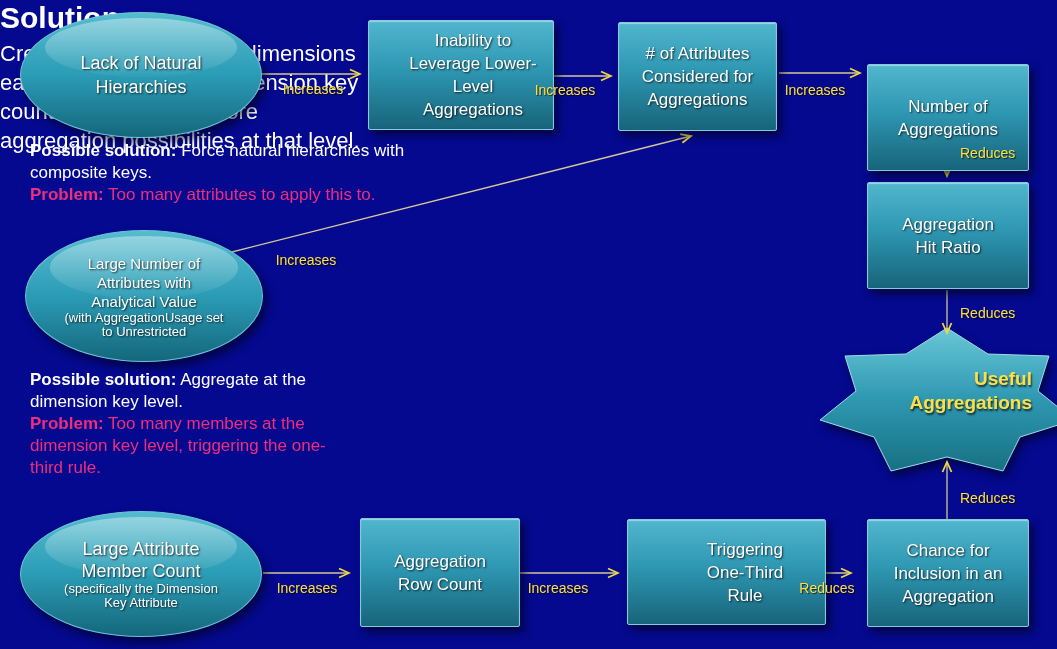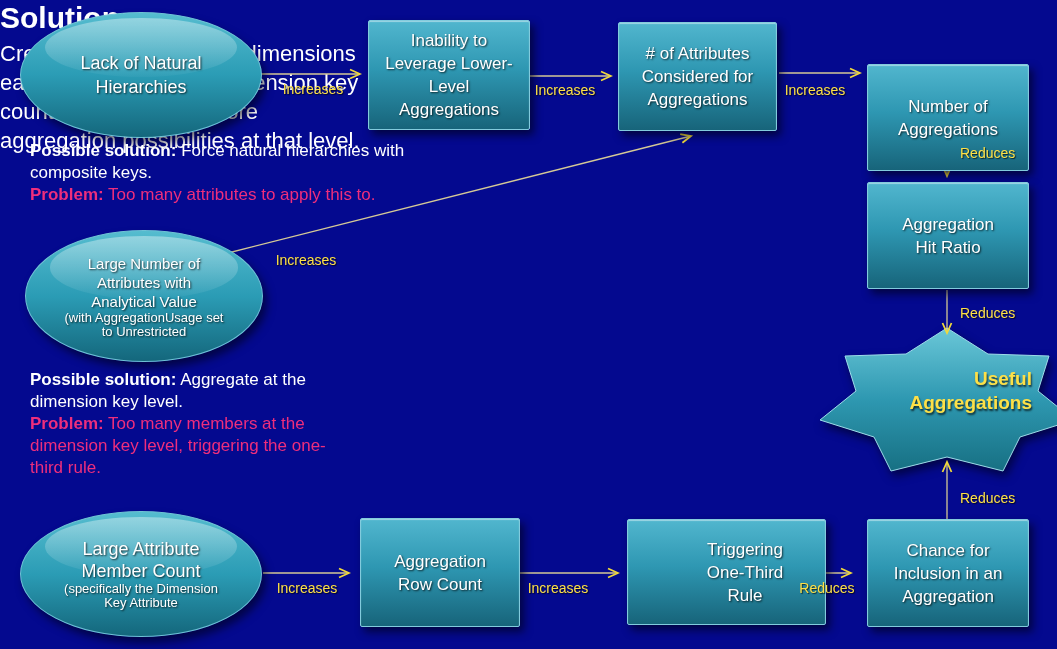--- a/index.html
+++ b/index.html
@@ -30,21 +30,21 @@
   }
   .ellipse::before{
     content:'';position:absolute;left:10%;top:4%;width:80%;height:48%;border-radius:50%;
     background:linear-gradient(rgba(255,255,255,.38),rgba(255,255,255,.03));
     pointer-events:none;
   }
   .ellipse .main{white-space:pre-line;position:relative;}
   .ellipse .sub{white-space:pre-line;position:relative;font-size:13px;line-height:14px;}
 
   #node-lack{left:20px;top:12px;width:240px;height:124px;font-size:18px;line-height:24px;}
-  #node-inability{left:368px;top:20px;width:160px;height:108px;}
+  #node-inability{left:368px;top:20px;width:160px;height:108px;padding-left:24px;}
   #node-attrs-considered{left:618px;top:22px;width:157px;height:107px;}
   #node-num-aggs{left:867px;top:22px;width:160px;height:105px;margin-top:42px;}
   #node-hit-ratio{left:867px;top:182px;width:160px;height:105px;}
   #node-chance{left:867px;top:519px;width:160px;height:106px;}
   #node-row-count{left:360px;top:518px;width:158px;height:107px;}
   #node-one-third{left:627px;top:519px;width:160px;height:104px;padding-left:37px;}
   #node-large-number{left:25px;top:230px;width:236px;height:130px;font-size:15px;line-height:19px;}
   #node-large-member{left:20px;top:511px;width:240px;height:124px;font-size:18px;line-height:22px;}
 
   

